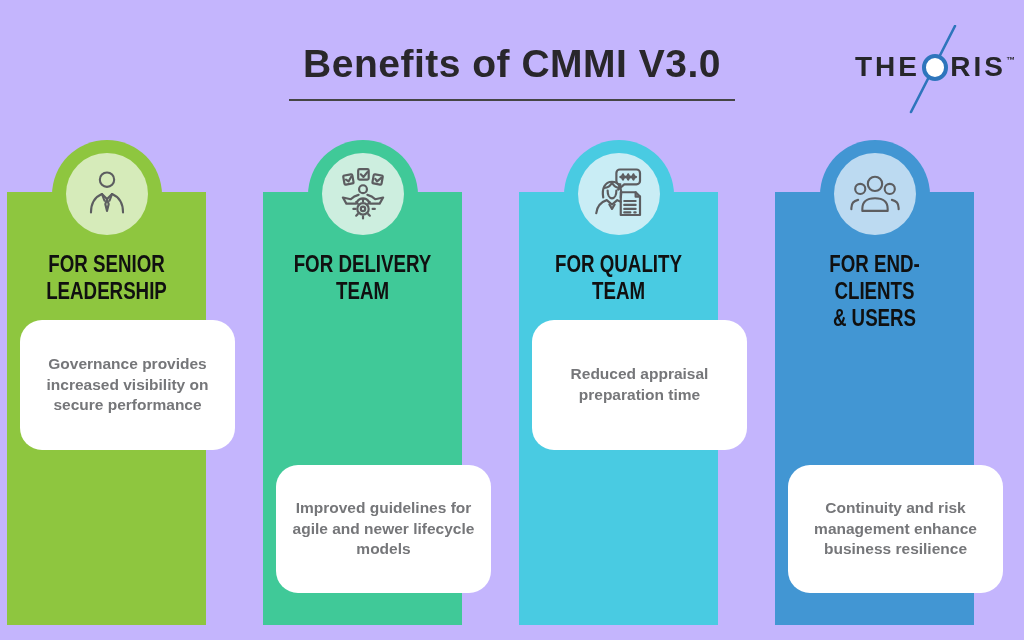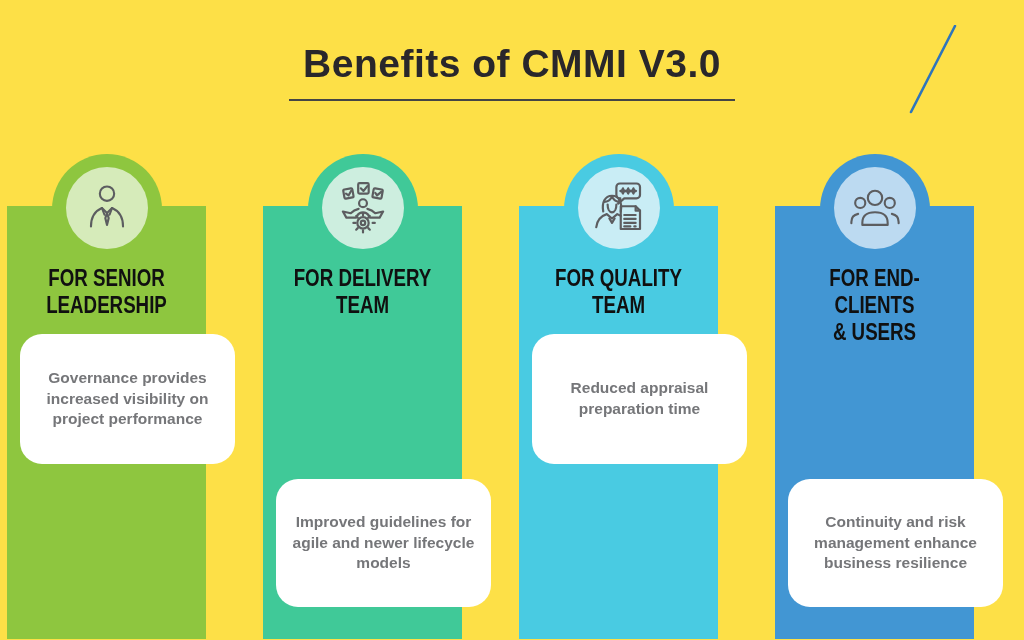--- a/index.html
+++ b/index.html
@@ -1,35 +1,35 @@
 <!DOCTYPE html>
 <html><head>
 <meta charset="utf-8">
 <style>
   html,body{margin:0;padding:0;background:#fff;}
-  .stage{position:relative;width:1024px;height:640px;background:#fde047;overflow:hidden;
+  .stage{position:relative;width:1024px;height:640px;background:#c4b5fd;overflow:hidden;
          font-family:"Liberation Sans",sans-serif;}
 
   
   .title-wrap{position:absolute;top:42px;left:0;width:100%;text-align:center;}
   .main-title{display:inline-block;margin:0;padding:0 14px 13px;font-size:39px;font-weight:bold;
               color:#29272b;letter-spacing:.5px;border-bottom:2px solid #454545;}
 
   
   .logo{position:absolute;top:25px;left:855px;width:160px;height:90px;}
   .logo-slash{position:absolute;inset:0;z-index:1;}
   .logo-row{position:absolute;top:26px;left:0;width:100%;display:flex;align-items:center;
             justify-content:center;z-index:2;font-size:28px;font-weight:bold;letter-spacing:3px;
             color:#26262a;}
   .logo-ring{display:inline-block;width:19px;height:19px;border:4px solid #2e75bc;border-radius:50%;
              background:#fff;margin:0 2px;}
   .logo-tm{font-size:9px;letter-spacing:0;align-self:flex-start;margin-top:4px;}
 
   
-  .col{position:absolute;top:206px;width:199px;height:433px;}
+  .col{position:absolute;top:192px;width:199px;height:433px;}
   .bump{position:absolute;left:50%;top:-52px;width:110px;height:110px;margin-left:-55px;border-radius:50%;}
   .col-rect{position:absolute;left:0;top:0;width:100%;height:100%;}
   .inner-circle{position:absolute;left:50%;top:-39px;width:82px;height:82px;margin-left:-41px;
                 border-radius:50%;display:flex;align-items:center;justify-content:center;}
   .col-title{position:absolute;top:58px;left:0;width:100%;text-align:center;font-weight:bold;
              font-size:24px;line-height:1.13;color:#101010;white-space:pre-line;
              transform:scaleX(.78);letter-spacing:0;}
   .card{position:absolute;left:13px;width:215px;background:#ffffff;border-radius:22px;
         display:flex;align-items:center;justify-content:center;text-align:center;
         padding:0 9px;box-sizing:border-box;color:#757679;font-weight:bold;
@@ -45,38 +45,44 @@
 <div class="stage">
 
   <div class="title-wrap">
     <h1 class="main-title">Benefits of CMMI V3.0</h1>
   </div>
 
   <div class="logo">
     <svg class="logo-slash" width="160" height="90" viewBox="0 0 160 90">
       <path d="M100 1 L56 87" stroke="#2e75bc" stroke-width="2.6" stroke-linecap="round"></path>
     </svg>
+    <div class="logo-row" style="color: rgb(38, 38, 42);">
+      <span>THE</span>
+        <span class="logo-ring" style="border-color: rgb(46, 117, 188);"></span>
+        <span>RIS</span>
+        <span class="logo-tm">™</span>
+    </div>
   </div>
 
   <div class="col" style="left:7px">
     <div class="bump fill" style="background: rgb(142, 198, 63);"></div>
     <div class="col-rect fill" style="background: rgb(142, 198, 63);"></div>
     <div class="inner-circle" style="background: rgb(214, 235, 186);">
       <svg class="icon-svg" viewBox="0 0 64 64" width="54" height="54">
         <circle cx="32" cy="15" r="8.5"></circle>
         <path d="M13 54c0-13 6-19 13-22"></path>
         <path d="M51 54c0-13-6-19-13-22"></path>
         <path d="M26 32l6 6 6-6"></path>
         <path d="M26 32l3 8M38 32l-3 8"></path>
         <path d="M32 38l-2 6 2 8 2-8z"></path>
       </svg>
     </div>
     <div class="col-title">FOR SENIOR
 LEADERSHIP</div>
-    <div class="card card-1">Governance provides increased visibility on project performance</div>
+    <div class="card card-1">Governance provides increased visibility on secure performance</div>
   </div>
 
   <div class="col" style="left:263px">
     <div class="bump fill" style="background: rgb(64, 201, 152);"></div>
     <div class="col-rect fill" style="background: rgb(64, 201, 152);"></div>
     <div class="inner-circle" style="background: rgb(205, 238, 223);">
       <svg class="icon-svg" viewBox="0 0 64 64" width="56" height="56">
         <rect x="26.5" y="3.5" width="12" height="12" rx="1.5"></rect>
         <path d="M29.5 9.5l3 3 4.5-5.5"></path>
         <g transform="rotate(-10 16 15)">

